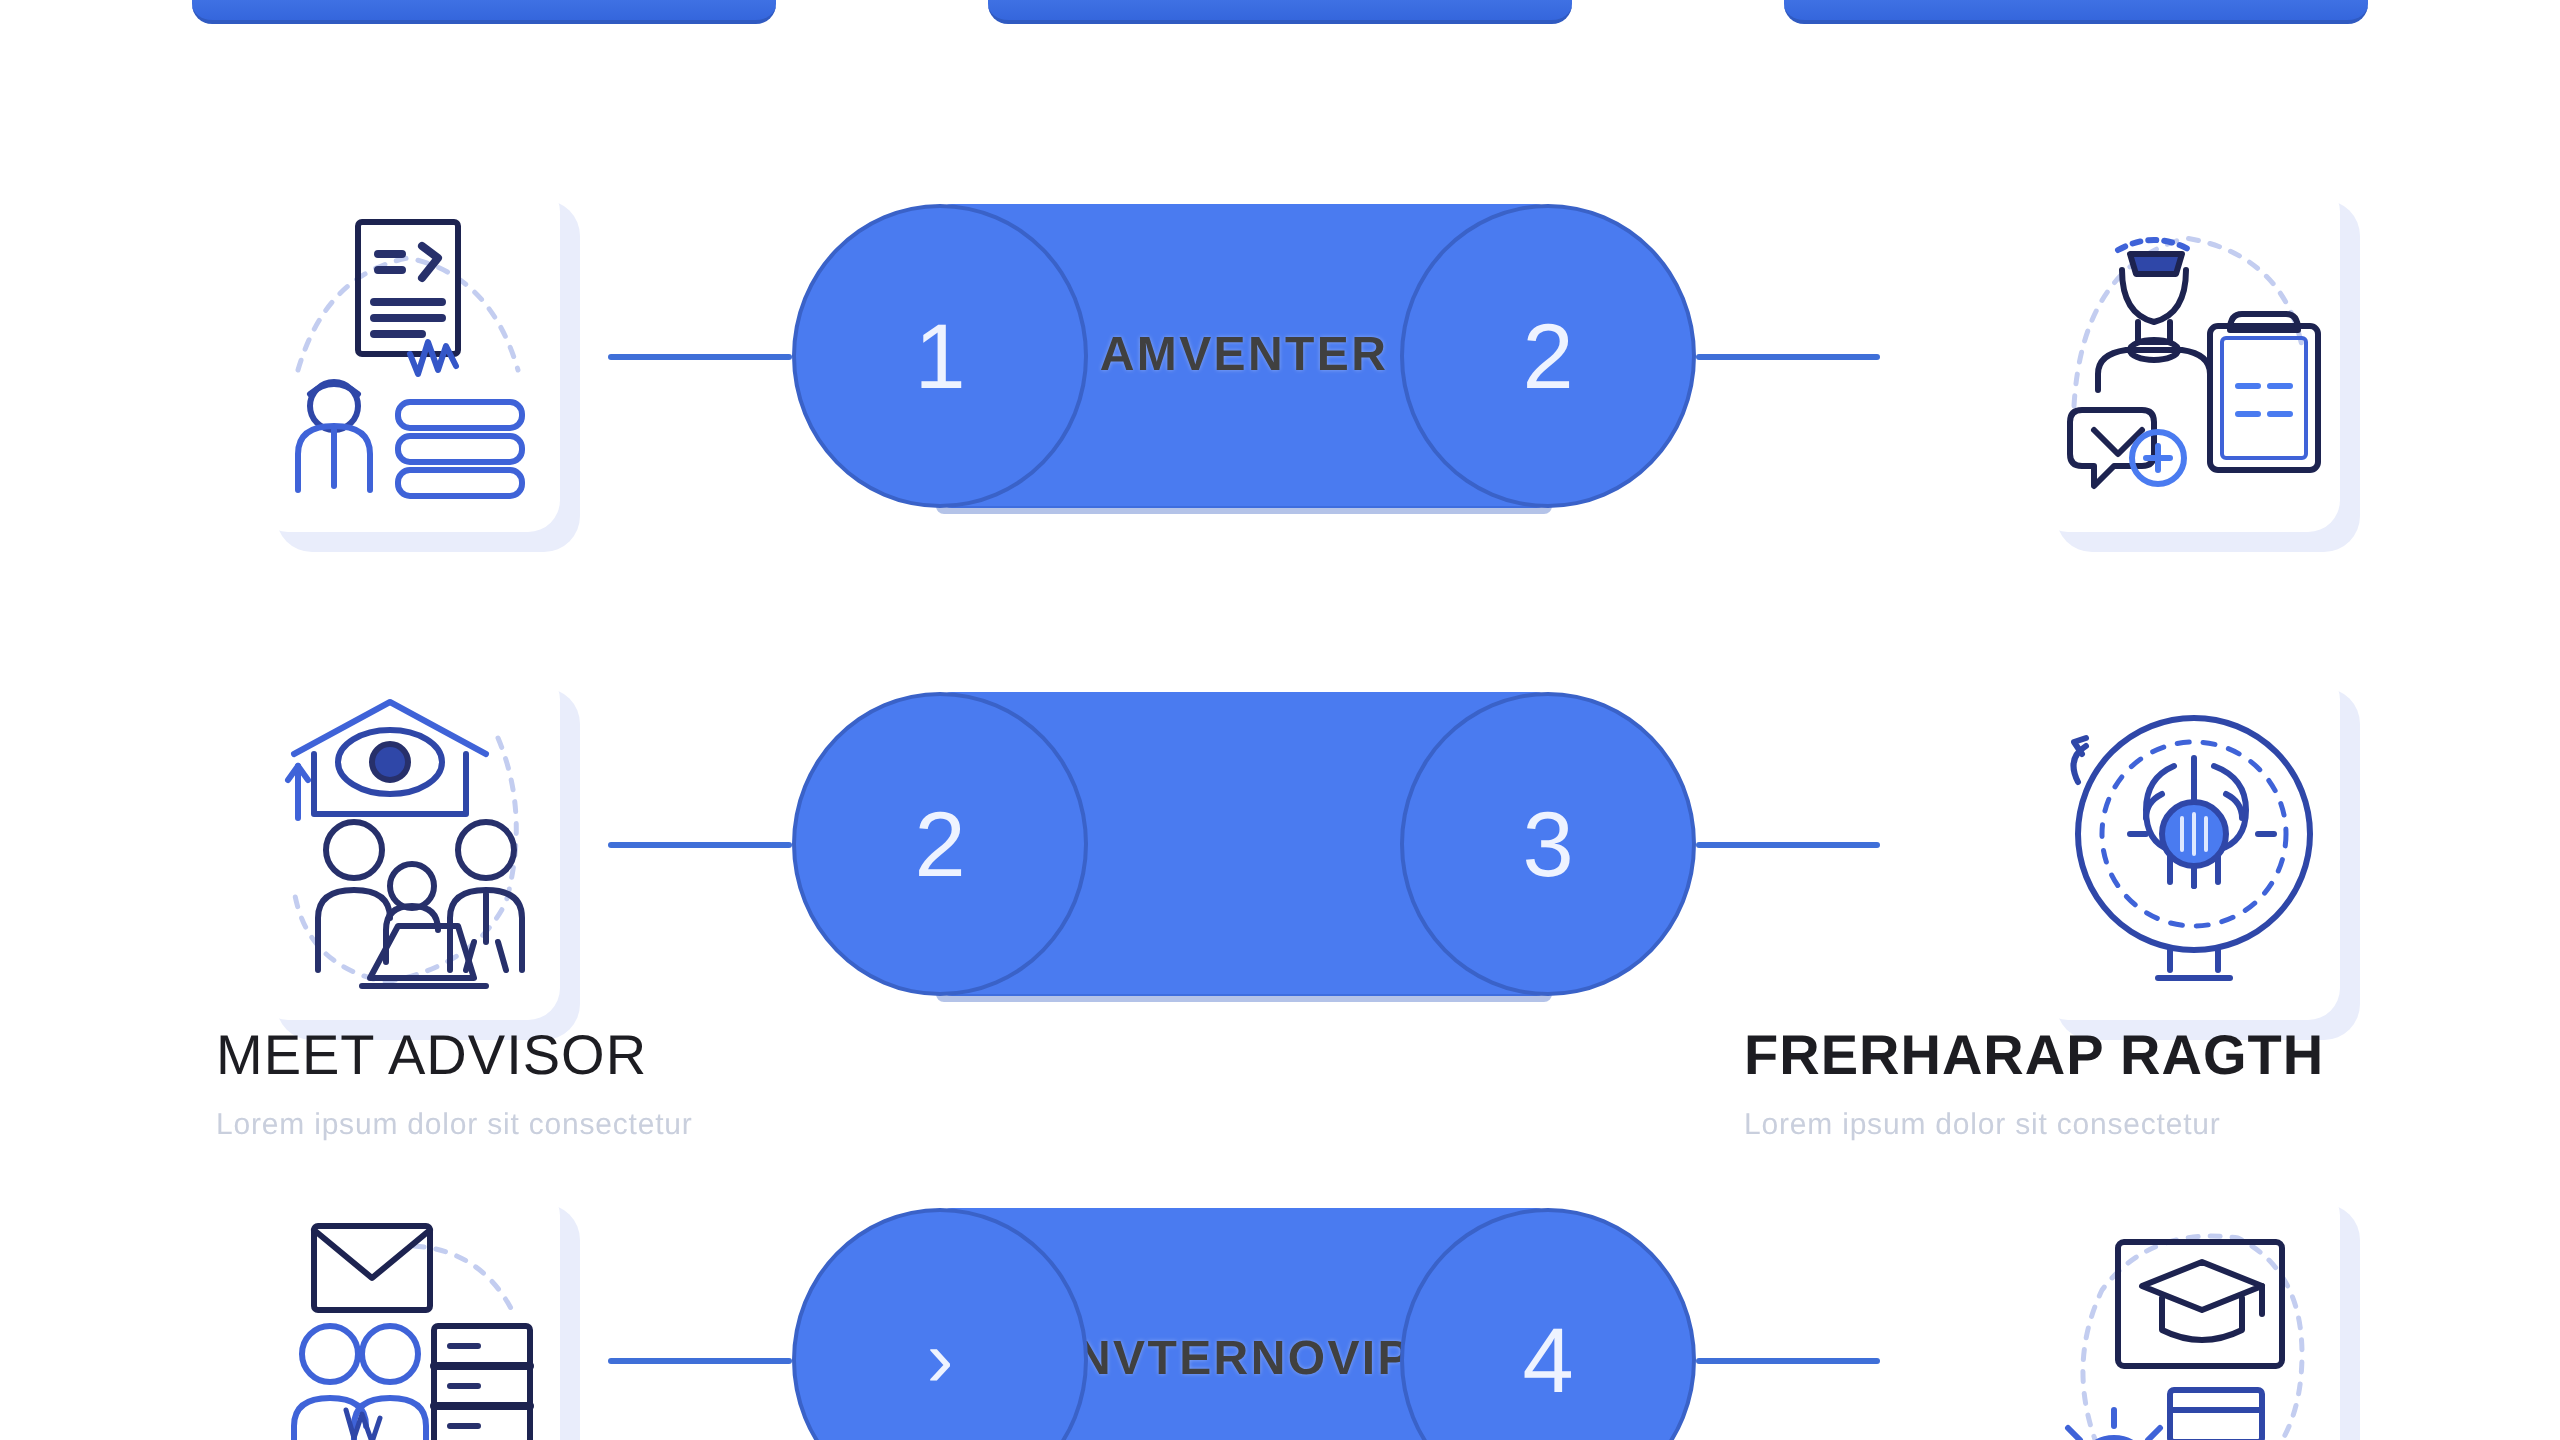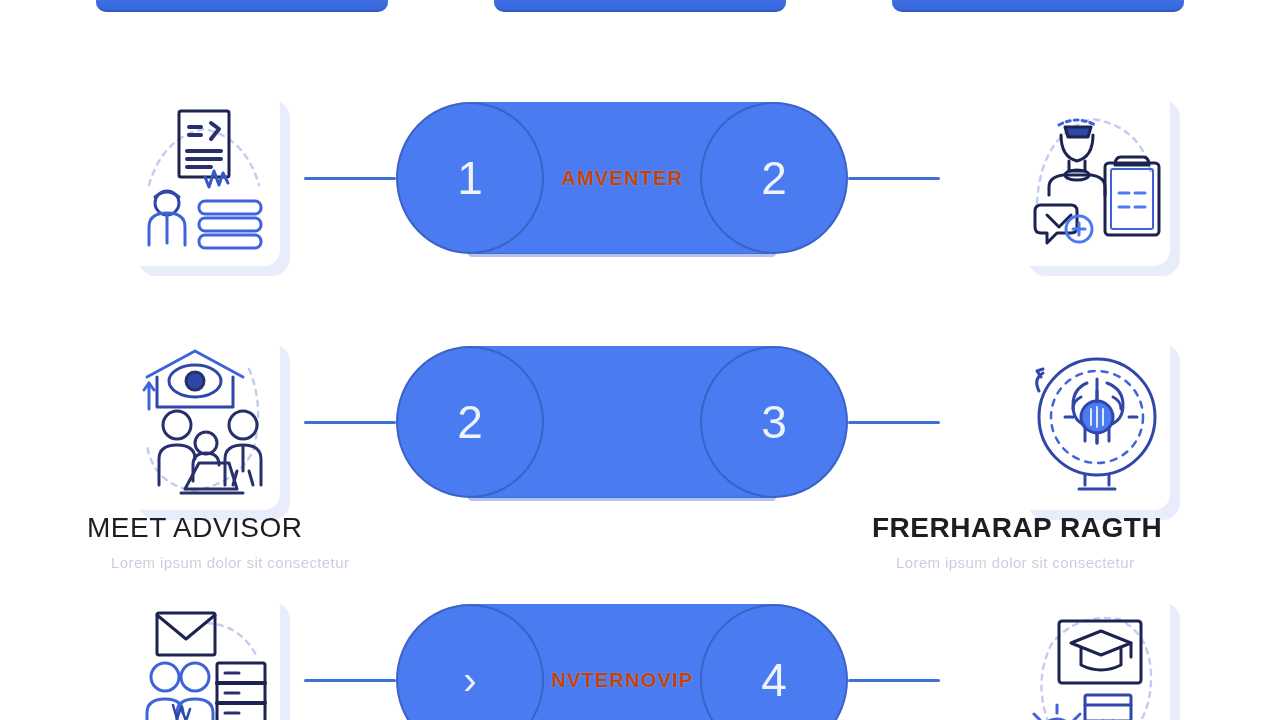--- a/index.html
+++ b/index.html
@@ -94,43 +94,42 @@
     font-size:46px; font-weight:400;
     line-height:1;
   }
   .cap-l{ left:0; }
   .cap-r{ right:0; }
   .pill-label{
     position:absolute; left:148px; top:0;
     width:156px; height:152px;
     display:flex; align-items:center; justify-content:center;
     text-align:center;
-    color:#c2410c;
-    font-size:20px; font-weight:700; letter-spacing:1.2px;
+    color:#404040;
+    font-size:24px; font-weight:700; letter-spacing:1.2px;
     line-height:1.25;
     text-shadow:0 0 2px rgba(255,255,255,.35);
   }
   .chev{ font-size:40px; font-weight:300; color:#eef3ff; }
 
   
   .caption{
     position:absolute;
     width:430px;
   }
   .caption .title{
     font-size:28px; font-weight:400; color:#1d1d22; letter-spacing:.5px;
     white-space:nowrap;
   }
   .caption .sub{
     margin-top:10px;
     font-size:15px; color:#c9cfdd; letter-spacing:.4px;
     white-space:nowrap;
-    margin-left:24px;
-  }
-  #caption-left{ left:87px; top:512px; }
+  }
+  #caption-left{ left:108px; top:512px; }
   #caption-right{ left:872px; top:512px; text-align:left; }
   #caption-right .title{ font-weight:700; }
 </style>
 </head>
 <body>
 
 <div class="top-strip">
   <div class="top-btn">
     <span></span>
   </div>

